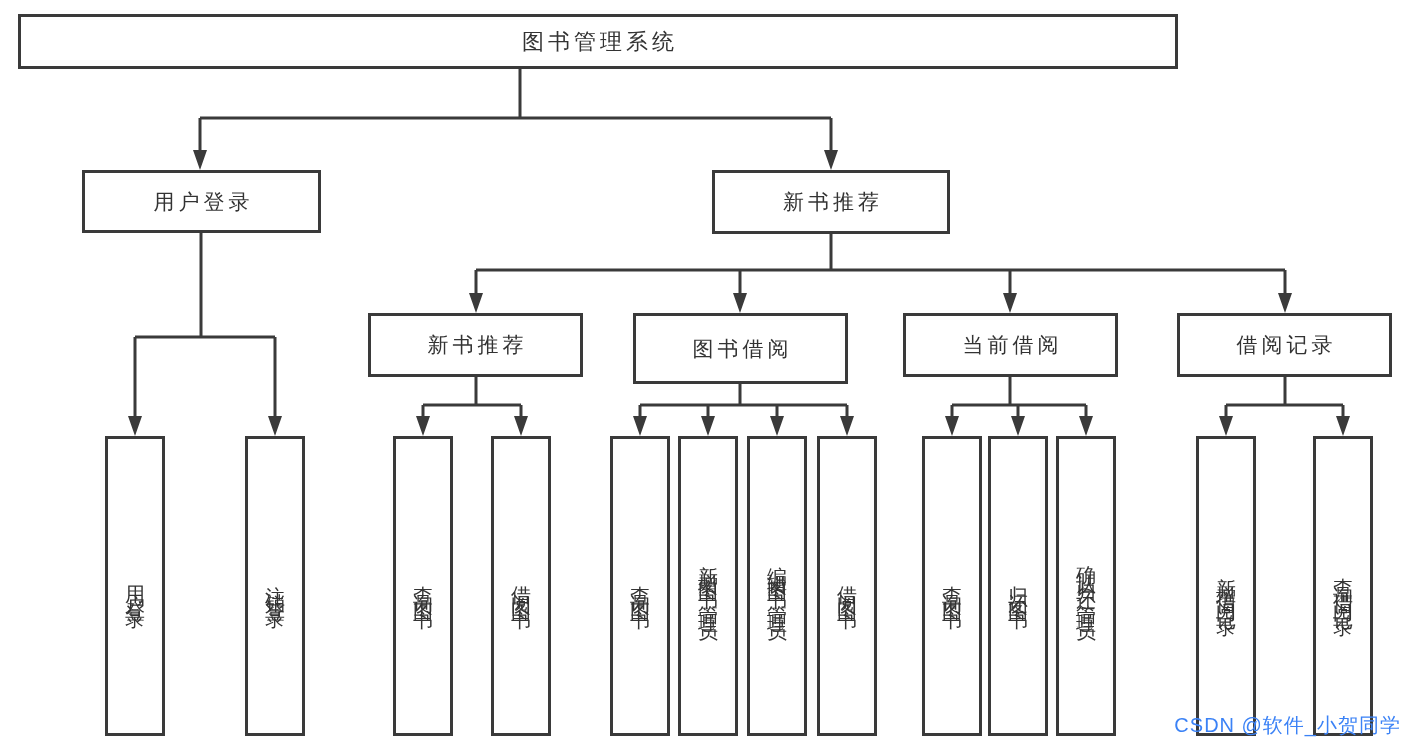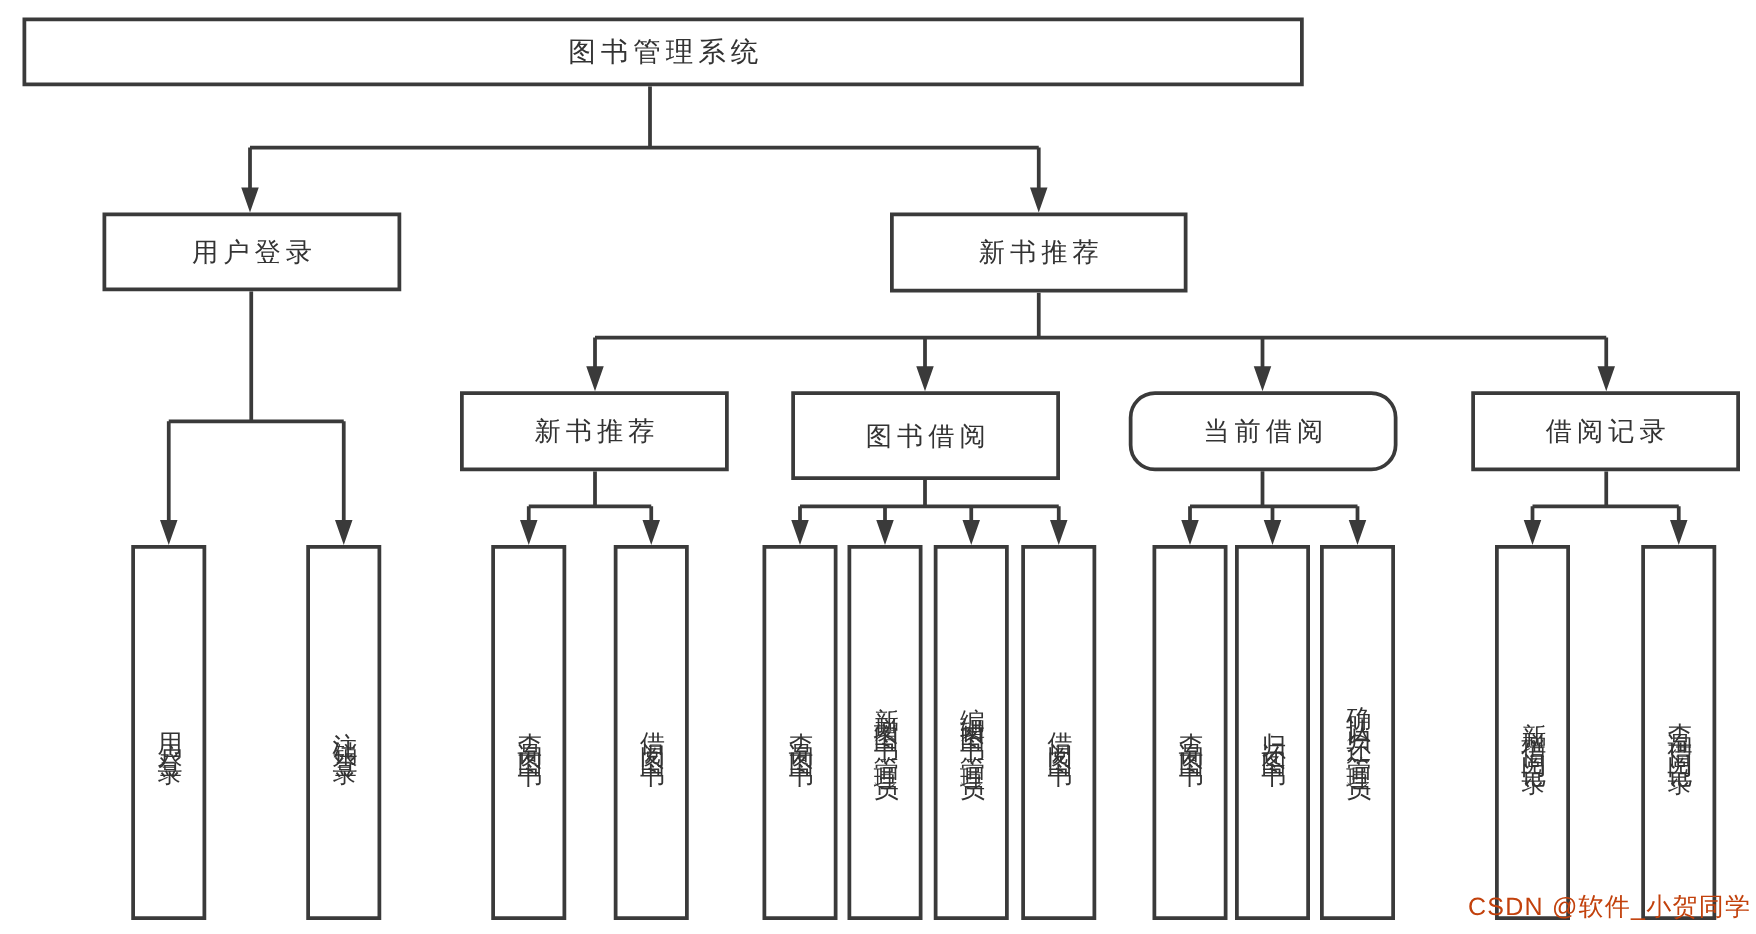--- a/index.html
+++ b/index.html
@@ -35,21 +35,21 @@
     line-height: 1.05;
     letter-spacing: 8px;
     color: #333333;
   }
   .watermark {
     position: absolute;
     top: 712px;
     right: 4px;
     font-size: 20px;
     letter-spacing: 1px;
-    color: #c2410c;
+    color: #3b82f6;
     white-space: nowrap;
   }
 </style>
 </head>
 <body>
 
 <div class="canvas">
 
   <svg class="edges" viewBox="0 0 1405 747">
     <path d="M520 69 V118 M200 118 H831 M200 118 V158 M831 118 V158
@@ -61,28 +61,28 @@
          M1285 377 V405 M1226 405 H1343 M1226 405 V424 M1343 405 V424" fill="none" stroke="#3a3a3a" stroke-width="3"></path>
     <path d="M200 170 l-7 -20 h14 z M831 170 l-7 -20 h14 z
          M476 313 l-7 -20 h14 z M740 313 l-7 -20 h14 z M1010 313 l-7 -20 h14 z M1285 313 l-7 -20 h14 z
          M135 436 l-7 -20 h14 z M275 436 l-7 -20 h14 z
          M423 436 l-7 -20 h14 z M521 436 l-7 -20 h14 z
          M640 436 l-7 -20 h14 z M708 436 l-7 -20 h14 z M777 436 l-7 -20 h14 z M847 436 l-7 -20 h14 z
          M952 436 l-7 -20 h14 z M1018 436 l-7 -20 h14 z M1086 436 l-7 -20 h14 z
          M1226 436 l-7 -20 h14 z M1343 436 l-7 -20 h14 z" fill="#3a3a3a" stroke="none"></path>
   </svg>
 
-  <div class="node root-node" style="left:18px; top:14px; width:1025px; height:55px;">图书管理系统</div>
+  <div class="node root-node" style="left:18px; top:14px; width:1160px; height:55px;">图书管理系统</div>
 
   <div class="node hnode" style="left:82px; top:170px; width:239px; height:63px;">用户登录</div>
   <div class="node hnode" style="left:712px; top:170px; width:238px; height:64px;">新书推荐</div>
 
   <div class="node hnode" style="left:368px; top:313px; width:215px; height:64px;">新书推荐</div>
   <div class="node hnode" style="left:633px; top:313px; width:215px; height:71px;">图书借阅</div>
-  <div class="node hnode" style="left:903px; top:313px; width:215px; height:64px;border-radius:21px;">当前借阅</div>
+  <div class="node hnode" style="left:903px; top:313px; width:215px; height:64px;">当前借阅</div>
   <div class="node hnode" style="left:1177px; top:313px; width:215px; height:64px;">借阅记录</div>
 
   <div class="node vnode" style="left:105px; top:436px; width:60px; height:300px;">
     <span>用户登录</span>
   </div>
   <div class="node vnode" style="left:245px; top:436px; width:60px; height:300px;">
     <span>注销登录</span>
   </div>
   <div class="node vnode" style="left:393px; top:436px; width:60px; height:300px;">
     <span>查询图书</span>

